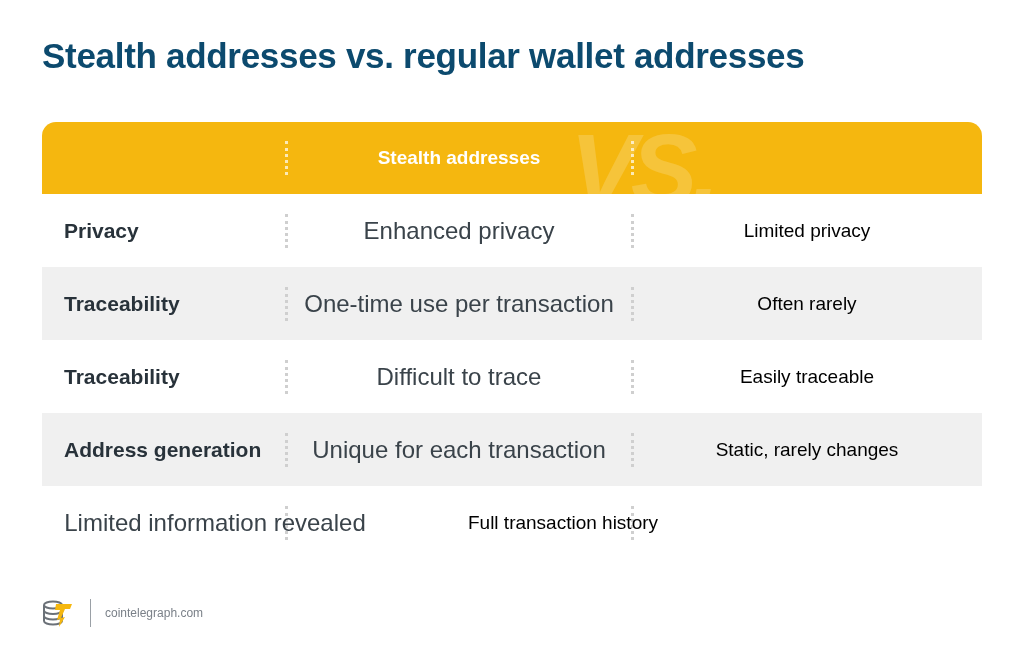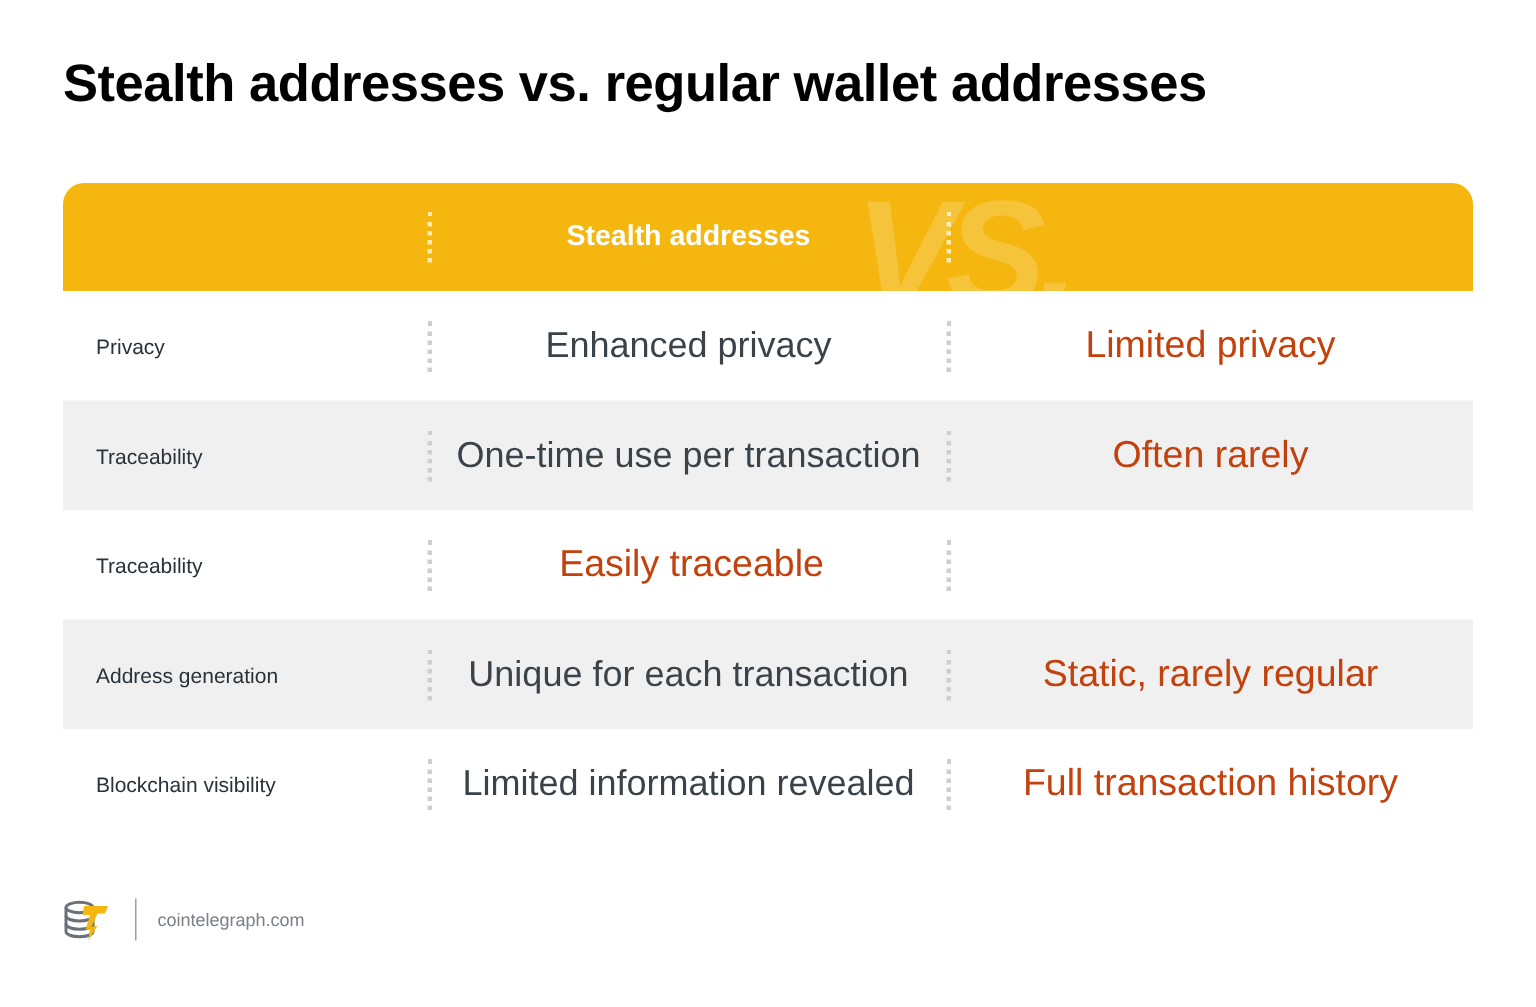--- a/index.html
+++ b/index.html
@@ -3,34 +3,34 @@
 <meta charset="utf-8">
 <style>
   html, body { margin: 0; padding: 0; }
   body {
     width: 1024px; height: 671px; background: #ffffff;
     font-family: "Liberation Sans", "DejaVu Sans", sans-serif;
     position: relative; overflow: hidden; color: #28323a;
   }
   .title {
     position: absolute; left: 42px; top: 36px;
-    font-size: 35px; font-weight: bold; color: #000000; letter-spacing: -0.3px;
+    font-size: 35px; font-weight: bold; color: #0c4a6e; letter-spacing: -0.3px;
   }
   .table {
     position: absolute; left: 42px; top: 122px; width: 940px;
     border-radius: 14px; overflow: hidden;
   }
   .row { display: flex; height: 73px; align-items: center; position: relative; }
   .row.header { background: #f5b70f; height: 72px; }
   .row.body:nth-child(even) { background: #f0f0f0; }
   .row.body:nth-child(odd) { background: #ffffff; }
   .cell { height: 100%; display: flex; align-items: center; position: relative; text-align: center; }
-  .c0 { width: 244px; padding-left: 22px; box-sizing: border-box; font-weight: normal; font-size: 14px; color: #28323a; }
+  .c0 { width: 244px; padding-left: 22px; box-sizing: border-box; font-weight: bold; font-size: 21px; color: #28323a; }
   .c1 { width: 346px; justify-content: center; font-size: 24px; color: #3a434a; }
-  .c2 { width: 350px; justify-content: center; font-size: 25px; color: #c2410c; }
+  .c2 { width: 350px; justify-content: center; font-size: 19px; color: #000000; }
   .header .c1, .header .c2 { color: #ffffff; font-weight: bold; font-size: 19px; }
   .sep {
     position: absolute; top: 50%; transform: translateY(-50%);
     width: 0; height: 34px; border-left: 3px dotted #cfcfcf;
   }
   .header .sep { border-left-color: rgba(255,255,255,0.7); }
   .sep.s1 { left: 243px; }
   .sep.s2 { left: 589px; }
   .vs {
     position: absolute; left: 528px; top: -10px;
@@ -66,32 +66,32 @@
     <div class="row body">
       <div class="cell c0">Traceability</div>
       <div class="sep s1"></div>
       <div class="cell c1">One-time use per transaction</div>
       <div class="sep s2"></div>
       <div class="cell c2">Often rarely</div>
     </div>
     <div class="row body">
       <div class="cell c0">Traceability</div>
       <div class="sep s1"></div>
+      <div class="cell c1">Difficult to trace</div>
       <div class="sep s2"></div>
       <div class="cell c2">Easily traceable</div>
     </div>
     <div class="row body">
       <div class="cell c0">Address generation</div>
       <div class="sep s1"></div>
       <div class="cell c1">Unique for each transaction</div>
       <div class="sep s2"></div>
-      <div class="cell c2">Static, rarely regular</div>
+      <div class="cell c2">Static, rarely changes</div>
     </div>
     <div class="row body">
-      <div class="cell c0">Blockchain visibility</div>
       <div class="sep s1"></div>
       <div class="cell c1">Limited information revealed</div>
       <div class="sep s2"></div>
       <div class="cell c2">Full transaction history</div>
     </div>
   </div>
 </div>
 
 <div class="footer">
   <svg class="logo" viewBox="0 0 32 30">

